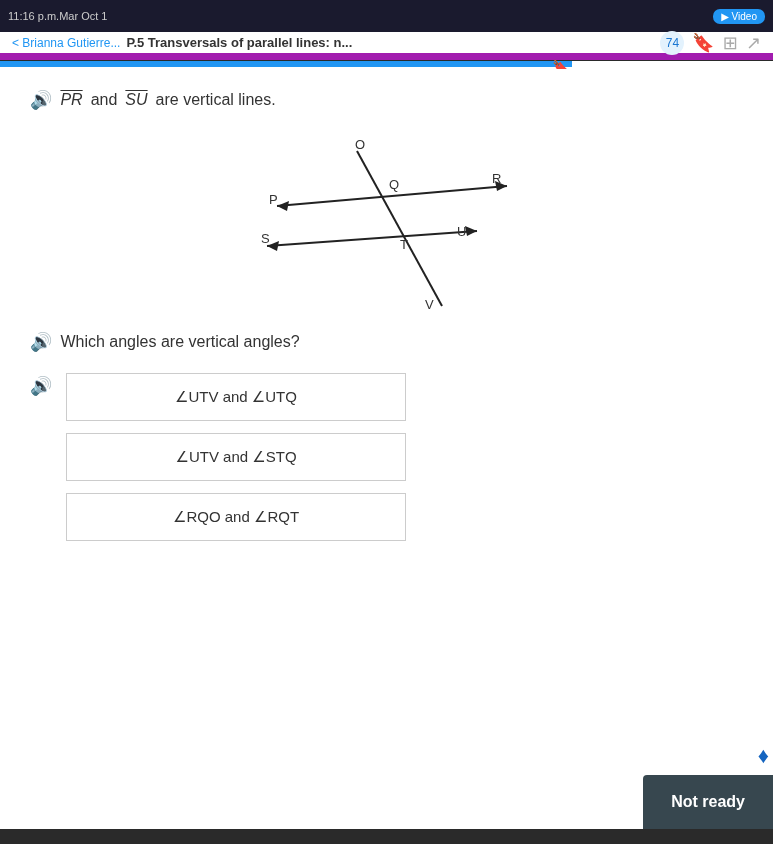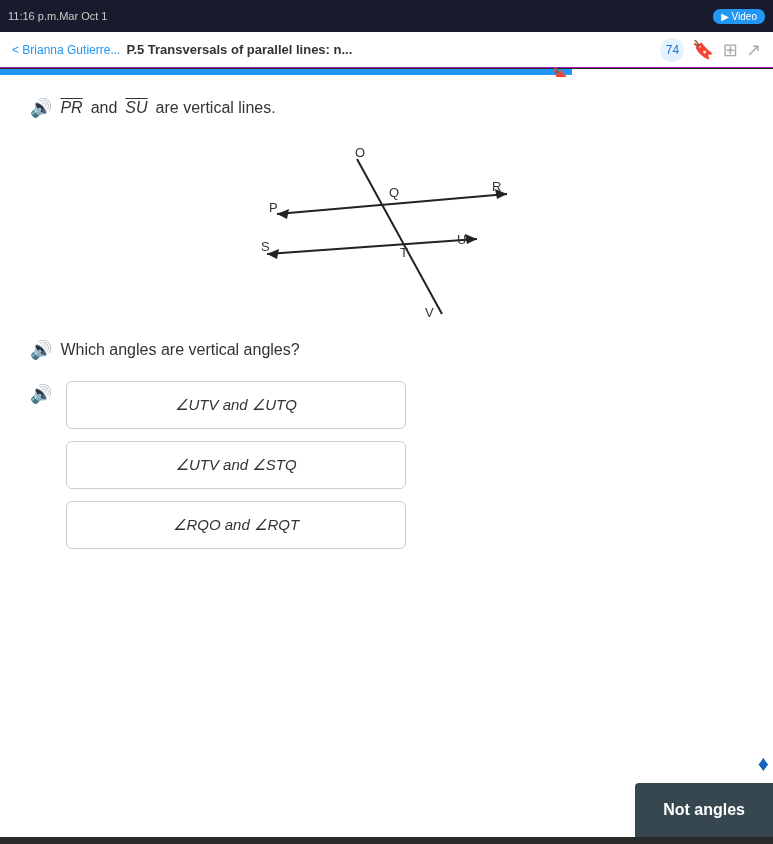--- a/index.html
+++ b/index.html
@@ -25,25 +25,25 @@
       color: white;
       border: none;
       border-radius: 7px;
       padding: 2px 8px;
       font-size: 10px;
       cursor: pointer;
       margin-left: auto;
     }
     .nav-bar {
       background: white;
-      height: 36px;
+      height: 28px;
       display: flex;
       align-items: center;
       padding: 0 12px;
-      border-bottom: 1px solid #a21caf;
+      border-bottom: 7px solid #a21caf;
     }
     .back-link {
       color: #2196F3;
       font-size: 12px;
       cursor: pointer;
       display: flex;
       align-items: center;
       gap: 4px;
     }
     .page-title {
@@ -126,29 +126,28 @@
       margin-bottom: 20px;
     }
     .answer-options {
       display: flex;
       flex-direction: column;
       gap: 12px;
       margin-left: 36px;
     }
     .answer-option {
       border: 1.5px solid #ccc;
-      border-radius: 6px;
+      border-radius: 0;
       padding: 14px 20px;
       font-size: 15px;
       color: #333;
       cursor: pointer;
       text-align: center;
       background: white;
       width: 340px;
-      font-style: italic;
     }
     .not-ready-btn {
       position: absolute;
       bottom: 0;
       right: 0;
       background: #37474f;
       color: white;
       padding: 18px 28px;
       font-size: 16px;
       font-weight: 600;
@@ -249,15 +248,15 @@
 
   <div class="answer-options">
     <span class="speaker-icon" style="position:absolute; left:30px; margin-top:2px;">🔊</span>
     <div class="answer-option">∠UTV and ∠UTQ</div>
     <div class="answer-option">∠UTV and ∠STQ</div>
     <div class="answer-option">∠RQO and ∠RQT</div>
   </div>
 
   <span class="diamond-icon">♦</span>
 
-  <button class="not-ready-btn">Not angles</button>
+  <button class="not-ready-btn">Not ready</button>
 
 </div>
 
 </body></html>

